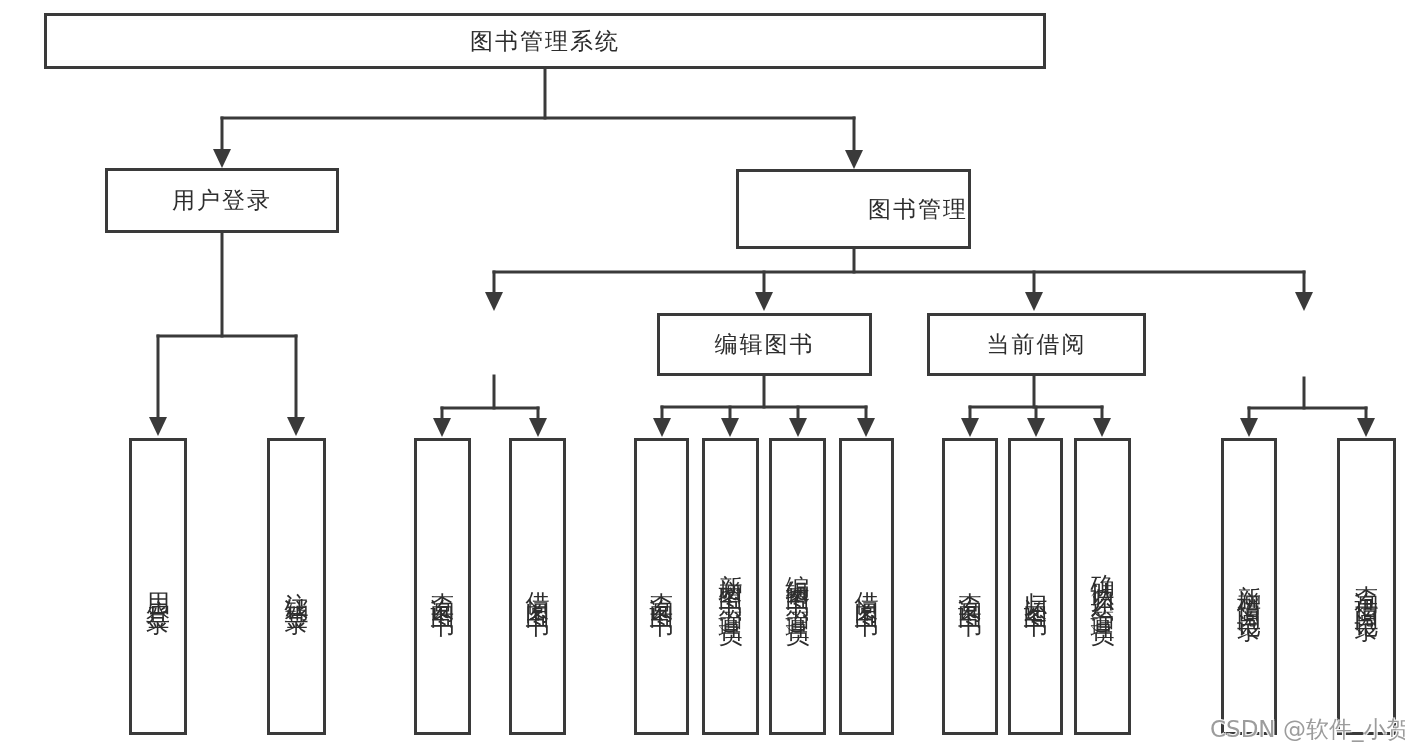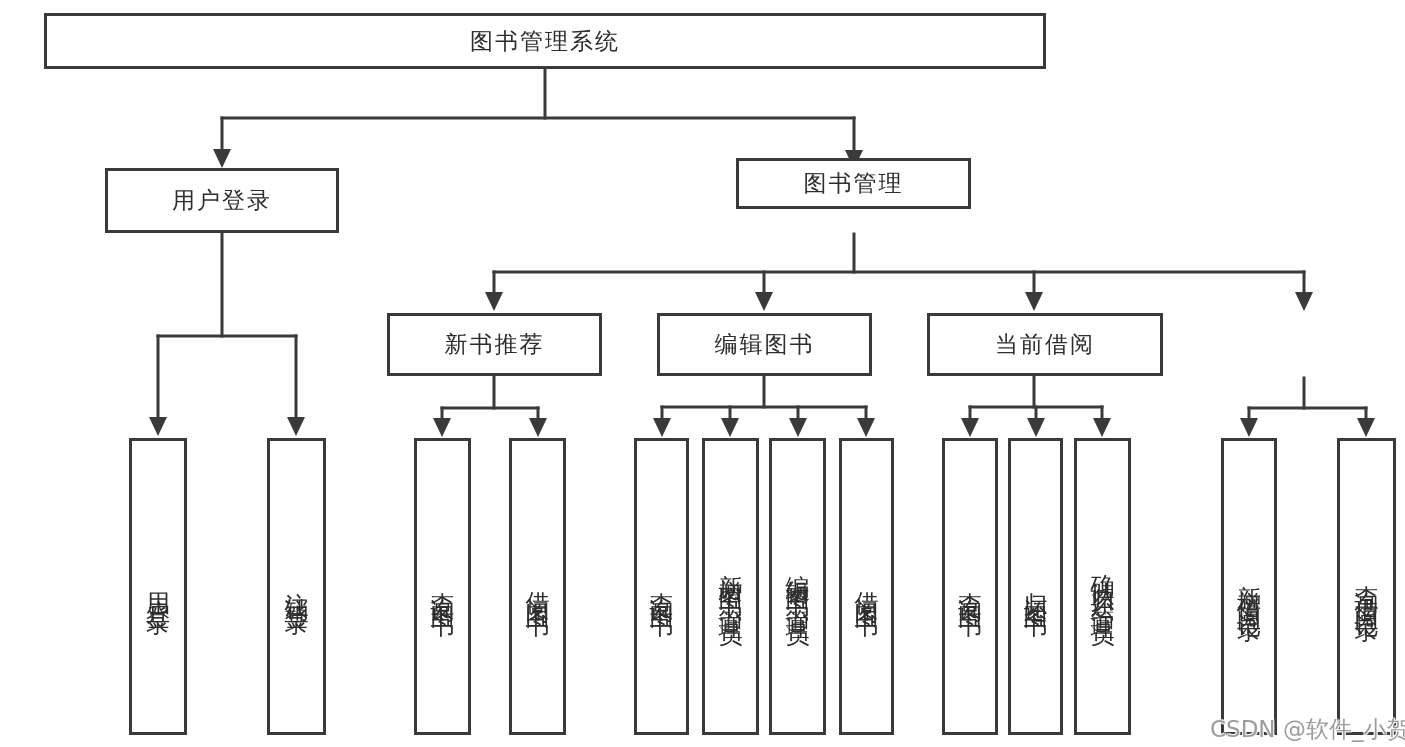--- a/index.html
+++ b/index.html
@@ -136,31 +136,28 @@
     </g>
   </svg>
 
   <div class="node" style="left:20px; top:13px; width:1002px; height:56px;">
     <span class="hlabel">图书管理系统</span>
   </div>
 
   <div class="node" style="left:81px; top:168px; width:234px; height:65px;">
     <span class="hlabel">用户登录</span>
   </div>
-  <div class="node" style="left:712px; top:158px; width:235px; height:51px;">
+  <div class="node" style="left:712px; top:169px; width:235px; height:80px;justify-content:flex-end;">
     <span class="hlabel">图书管理</span>
   </div>
 
-  <div class="node" style="left:363px; top:313px; width:215px; height:63px;">
-    <span class="hlabel">新书推荐</span>
-  </div>
   <div class="node" style="left:633px; top:313px; width:215px; height:63px;">
     <span class="hlabel">编辑图书</span>
   </div>
-  <div class="node" style="left:903px; top:313px; width:236px; height:63px;">
+  <div class="node" style="left:903px; top:313px; width:219px; height:63px;">
     <span class="hlabel">当前借阅</span>
   </div>
 
   <div class="leaf" style="left:105px; width:58px;">
     <span class="vtext">用户登录</span>
   </div>
   <div class="leaf" style="left:243px; width:59px;">
     <span class="vtext">注销登录</span>
   </div>
 

